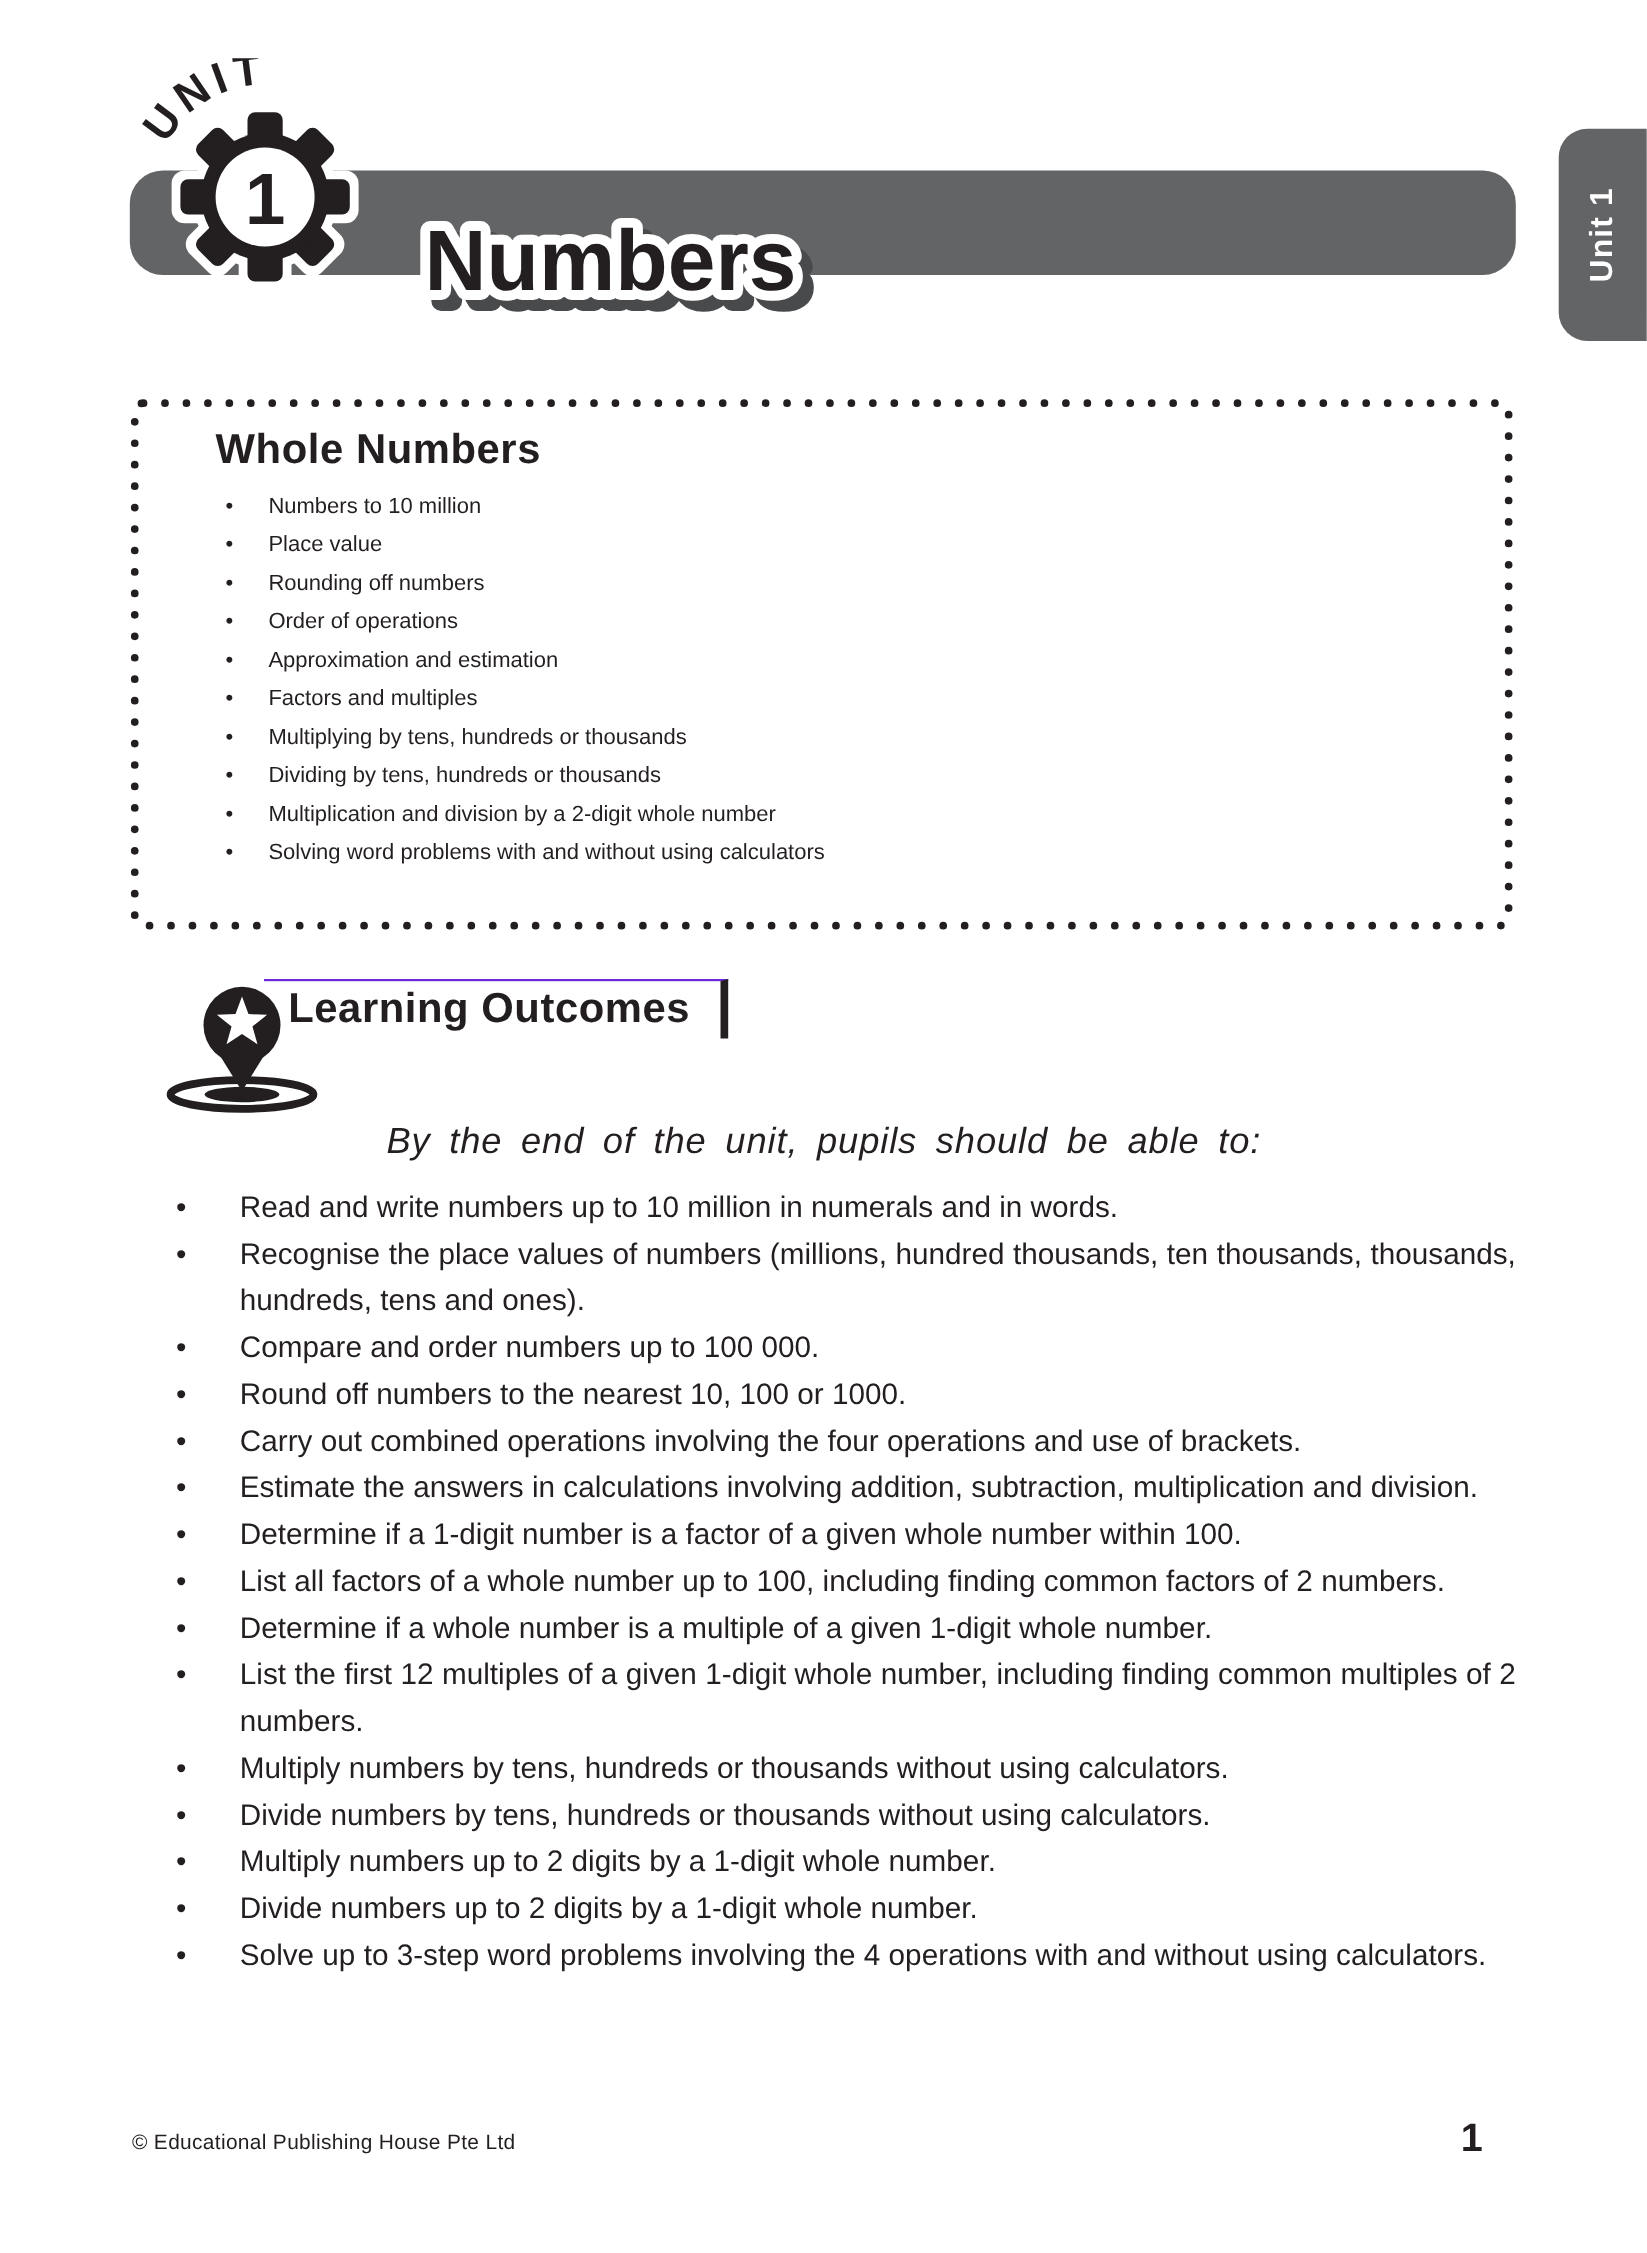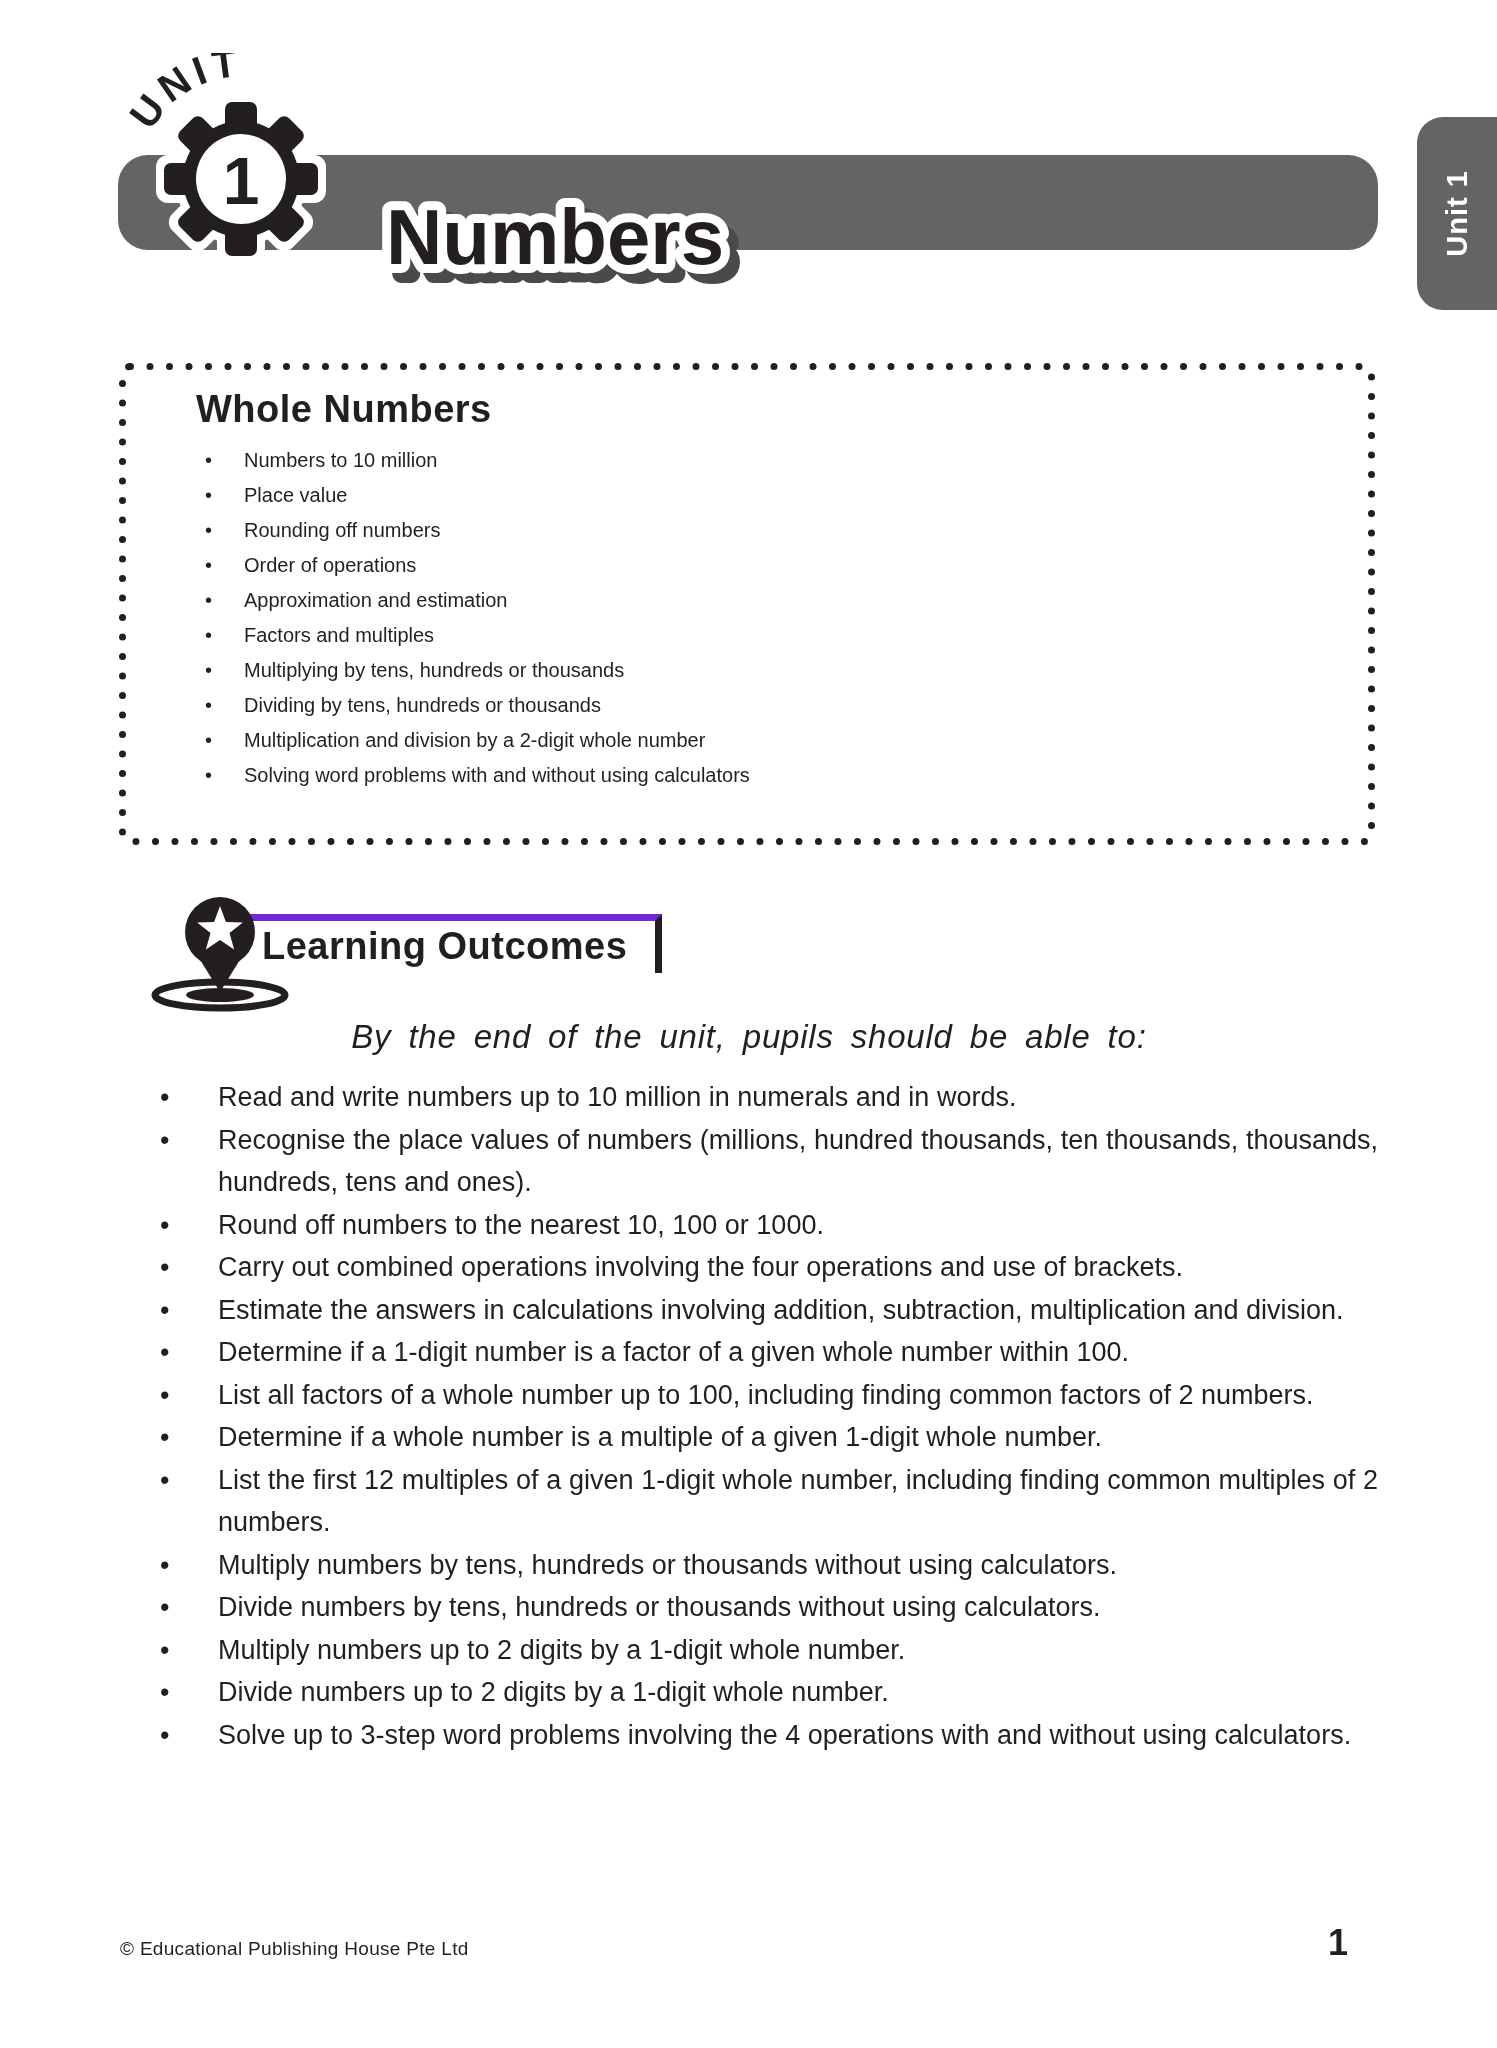--- a/index.html
+++ b/index.html
@@ -32,22 +32,22 @@
   .topic-box .dots{position:absolute;left:0;top:0;}
   .topic-heading{font-size:38px;font-weight:bold;margin:0 0 12px 0;letter-spacing:0.5px;}
   .topic-list{position:relative;}
   .topic-item{display:flex;font-size:20px;line-height:35px;}
   .topic-item .dot{width:39px;margin-left:9px;flex:none;}
   .topic-item .dot::before{content:"•";}
   
   .lo-header{position:absolute;left:148px;top:886px;width:620px;height:130px;}
   .lo-pin{position:absolute;left:0;top:8px;width:150px;height:120px;}
   .lo-titlebox{
-    position:absolute;left:92px;top:28px;height:48px;
-    border-top:7px solid #6d28d9;border-right:7px solid #231f20;
+    position:absolute;left:92px;top:4px;height:48px;
+    border-top:2px solid #6d28d9;border-right:7px solid #231f20;
     padding:4px 28px 0 22px;
   }
   .lo-title{font-size:38px;font-weight:bold;white-space:nowrap;letter-spacing:0.5px;}
   .lo-intro{
     position:absolute;left:120px;top:1018px;width:1258px;
     font-size:33px;font-style:italic;letter-spacing:0.8px;word-spacing:7px;text-align:center;
   }
   
   .outcomes{position:absolute;left:120px;top:1076px;width:1258px;}
   .oc-item{display:flex;font-size:27px;line-height:42.5px;}
@@ -181,20 +181,24 @@
     <div class="oc-item">
       <span class="b"></span>
       <span class="t">Read and write numbers up to 10 million in numerals and in words.</span>
     </div>
 
     <div class="oc-item">
       <span class="b"></span>
       <span class="t">Recognise the place values of numbers (millions, hundred thousands, ten thousands, thousands, hundreds, tens and ones).</span>
     </div>
 
+    <div class="oc-item">
+      <span class="b"></span>
+      <span class="t">Compare and order numbers up to 100 000.</span>
+    </div>
 
     <div class="oc-item">
       <span class="b"></span>
       <span class="t">Round off numbers to the nearest 10, 100 or 1000.</span>
     </div>
 
     <div class="oc-item">
       <span class="b"></span>
       <span class="t">Carry out combined operations involving the four operations and use of brackets.</span>
     </div>

